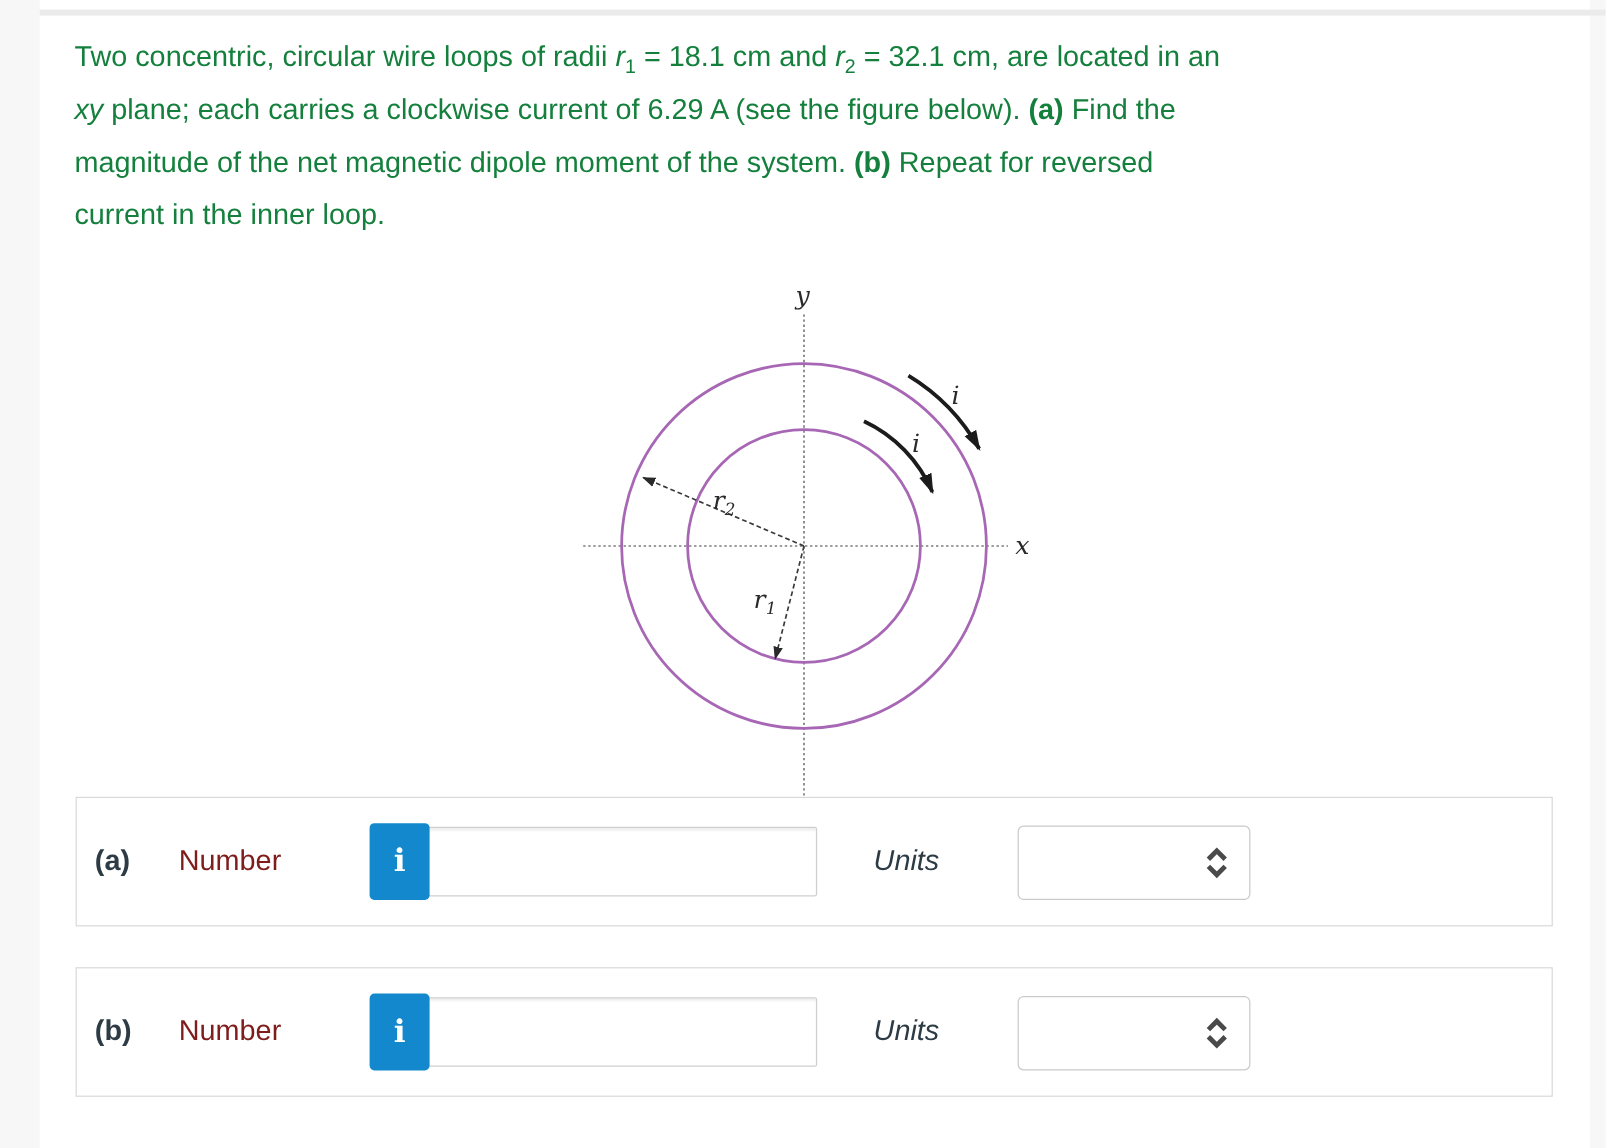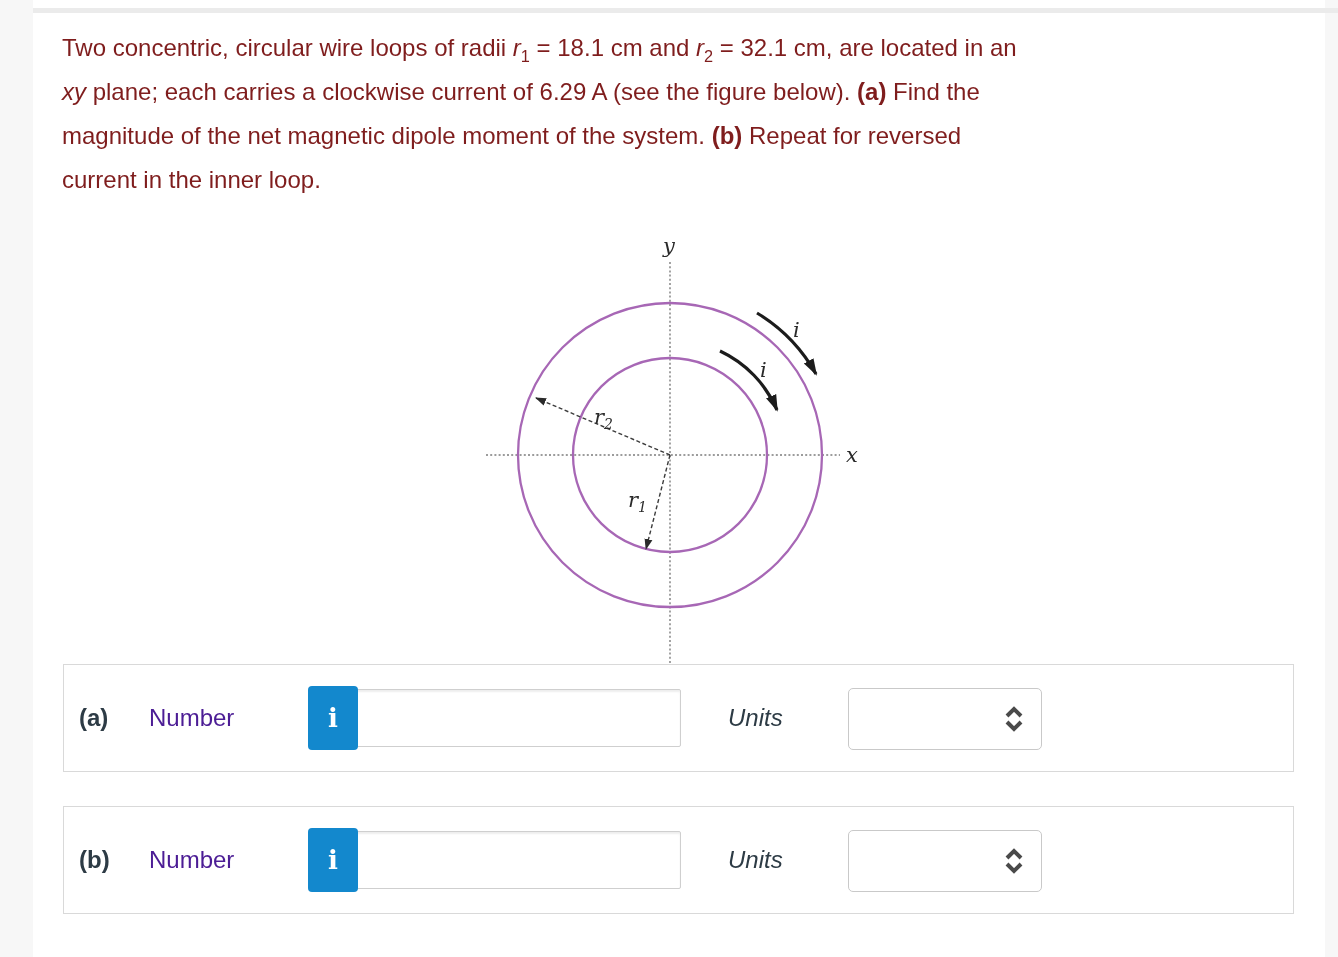--- a/index.html
+++ b/index.html
@@ -8,42 +8,42 @@
     font-family:"Liberation Sans",sans-serif;color:#2d3b45;overflow:hidden;
   }
   .gutter{position:absolute;top:0;bottom:0;background:#f7f7f7;}
   .gutter-left{left:0;width:33px;}
   .gutter-right{right:0;width:13px;}
   .top-band{position:absolute;left:33px;right:0;top:8px;height:5px;background:#ebebeb;}
 
   
   .problem{
     position:absolute;left:62px;top:26px;width:1240px;
-    font-size:24px;line-height:44px;color:#7f1d1d;
+    font-size:24px;line-height:44px;color:#15803d;
   }
   .seg-italic{font-style:italic;}
   .seg-bold{font-weight:bold;}
   .problem sub{font-size:0.68em;line-height:0;}
 
   
   .figure{position:absolute;left:480px;top:227px;width:400px;height:437px;}
   .fig-math{font-family:"DejaVu Serif",serif;font-style:italic;fill:#2a2a2a;}
 
   
   .answer-box{
     position:absolute;left:63px;width:1231px;height:108px;
     background:#ffffff;border:1px solid #d9d9d9;box-sizing:border-box;
   }
   .answer-box .part{
     position:absolute;left:15px;top:50%;transform:translateY(-50%);
     font-size:24px;font-weight:bold;color:#2d3b45;
   }
   .answer-box .num-label{
     position:absolute;left:85px;top:50%;transform:translateY(-50%);
-    font-size:24px;color:#4c1d95;
+    font-size:24px;color:#7f1d1d;
   }
   .num-group{
     position:absolute;left:244px;top:21px;height:64px;width:373px;
     display:flex;align-items:center;
   }
   .info-btn{
     width:50px;height:64px;flex:0 0 50px;background:#1388cd;border:none;
     border-radius:4px;color:#ffffff;cursor:pointer;z-index:2;margin-right:-3px;
     font-family:"DejaVu Serif",serif;font-weight:bold;font-size:26px;line-height:64px;
     text-align:center;padding:0;

